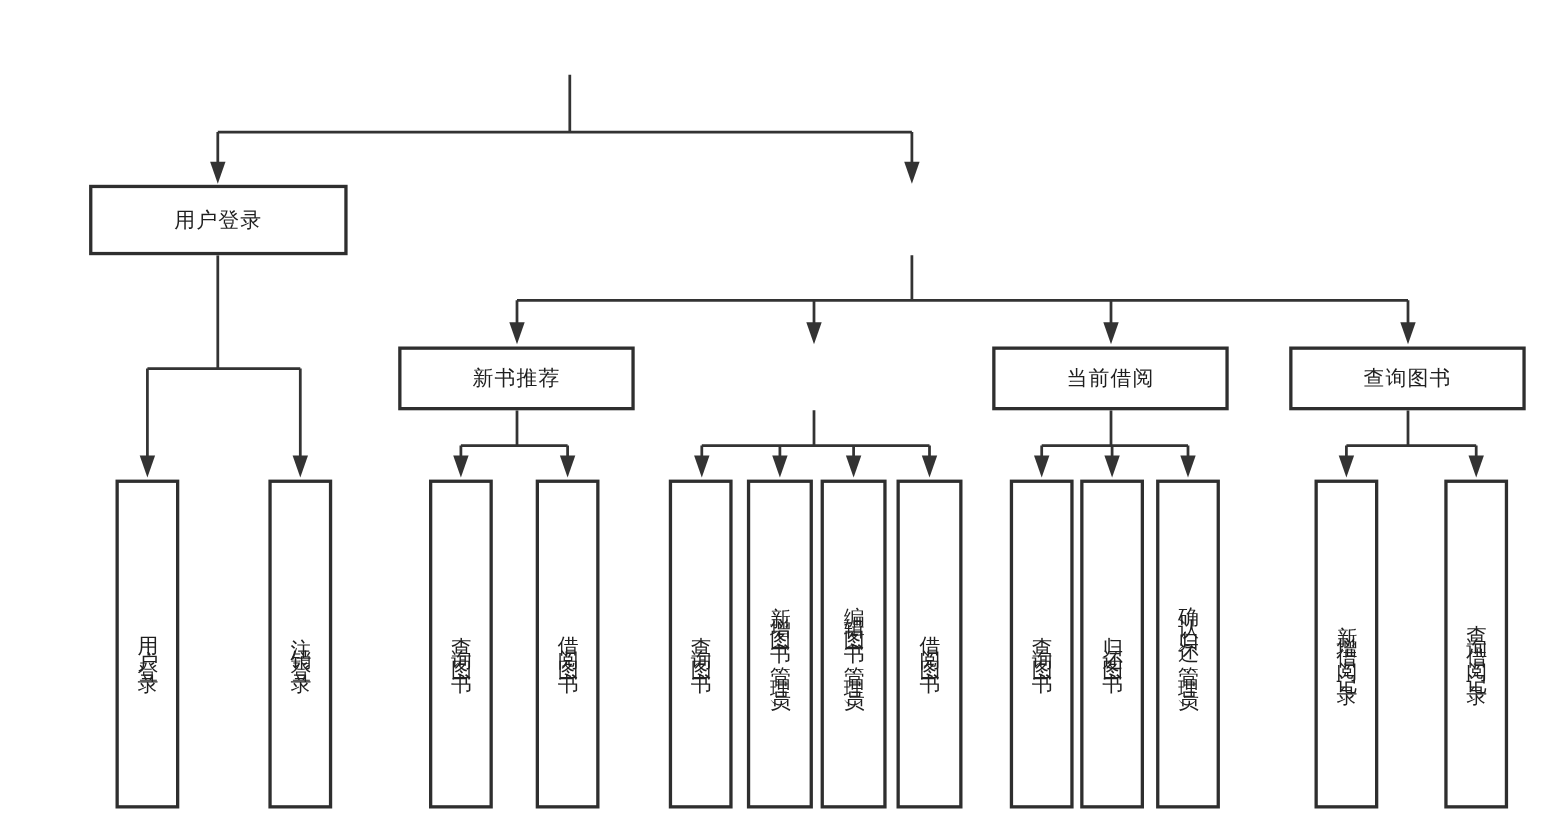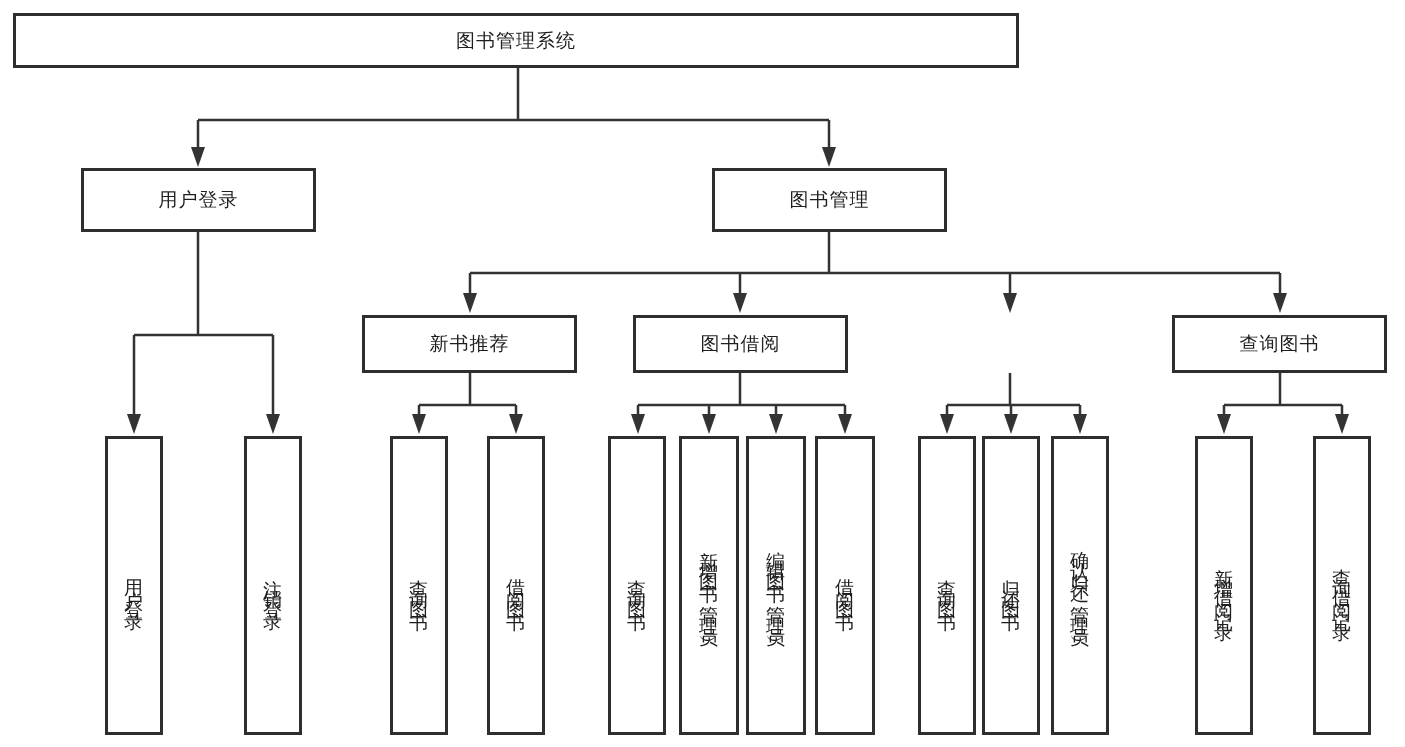--- a/index.html
+++ b/index.html
@@ -102,36 +102,30 @@
       <polygon points="769,414 783,414 776,434"></polygon>
       <polygon points="838,414 852,414 845,434"></polygon>
       <polygon points="940,414 954,414 947,434"></polygon>
       <polygon points="1004,414 1018,414 1011,434"></polygon>
       <polygon points="1073,414 1087,414 1080,434"></polygon>
       <polygon points="1217,414 1231,414 1224,434"></polygon>
       <polygon points="1335,414 1349,414 1342,434"></polygon>
     </g>
   </svg>
 
-  <div class="node root">
-    <span class="hlabel">图书管理系统</span>
-  </div>
 
   <div class="node lvl2" style="left:81px">
     <span class="hlabel">用户登录</span>
-  </div>
-  <div class="node lvl2" style="left:712px">
-    <span class="hlabel">图书管理</span>
   </div>
 
   <div class="node lvl3" style="left:362px">
     <span class="hlabel">新书推荐</span>
   </div>
-  <div class="node lvl3" style="left:633px">
-    <span class="hlabel">图书借阅</span>
+  <div class="node lvl3" style="left:902px">
+    <span class="hlabel">当前借阅</span>
   </div>
   <div class="node lvl3" style="left:1172px">
     <span class="hlabel">查询图书</span>
   </div>
 
   <div class="node leaf" style="left:105px">
     <span class="vtext">用户登录</span>
   </div>
   <div class="node leaf" style="left:244px">
     <span class="vtext">注销登录</span>

